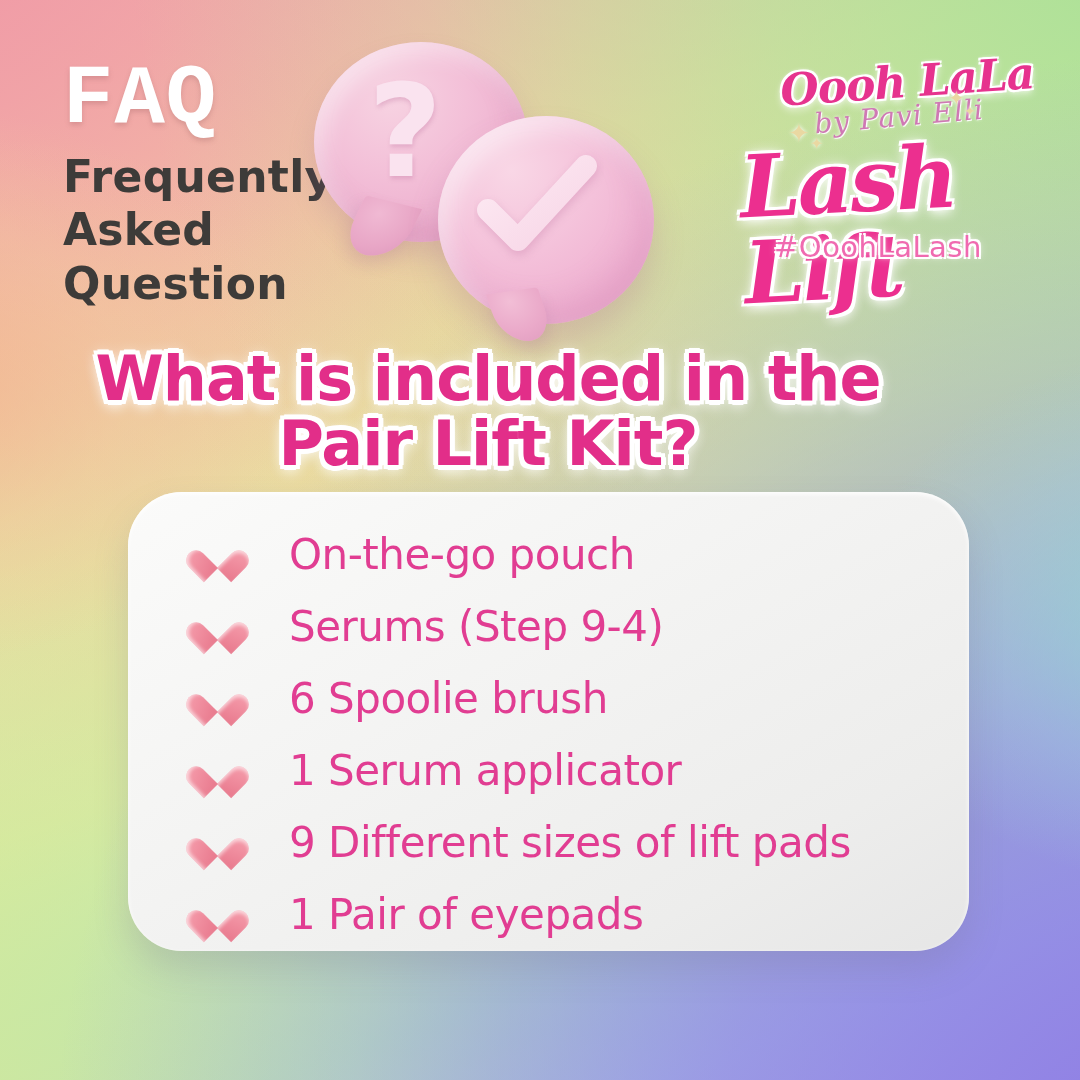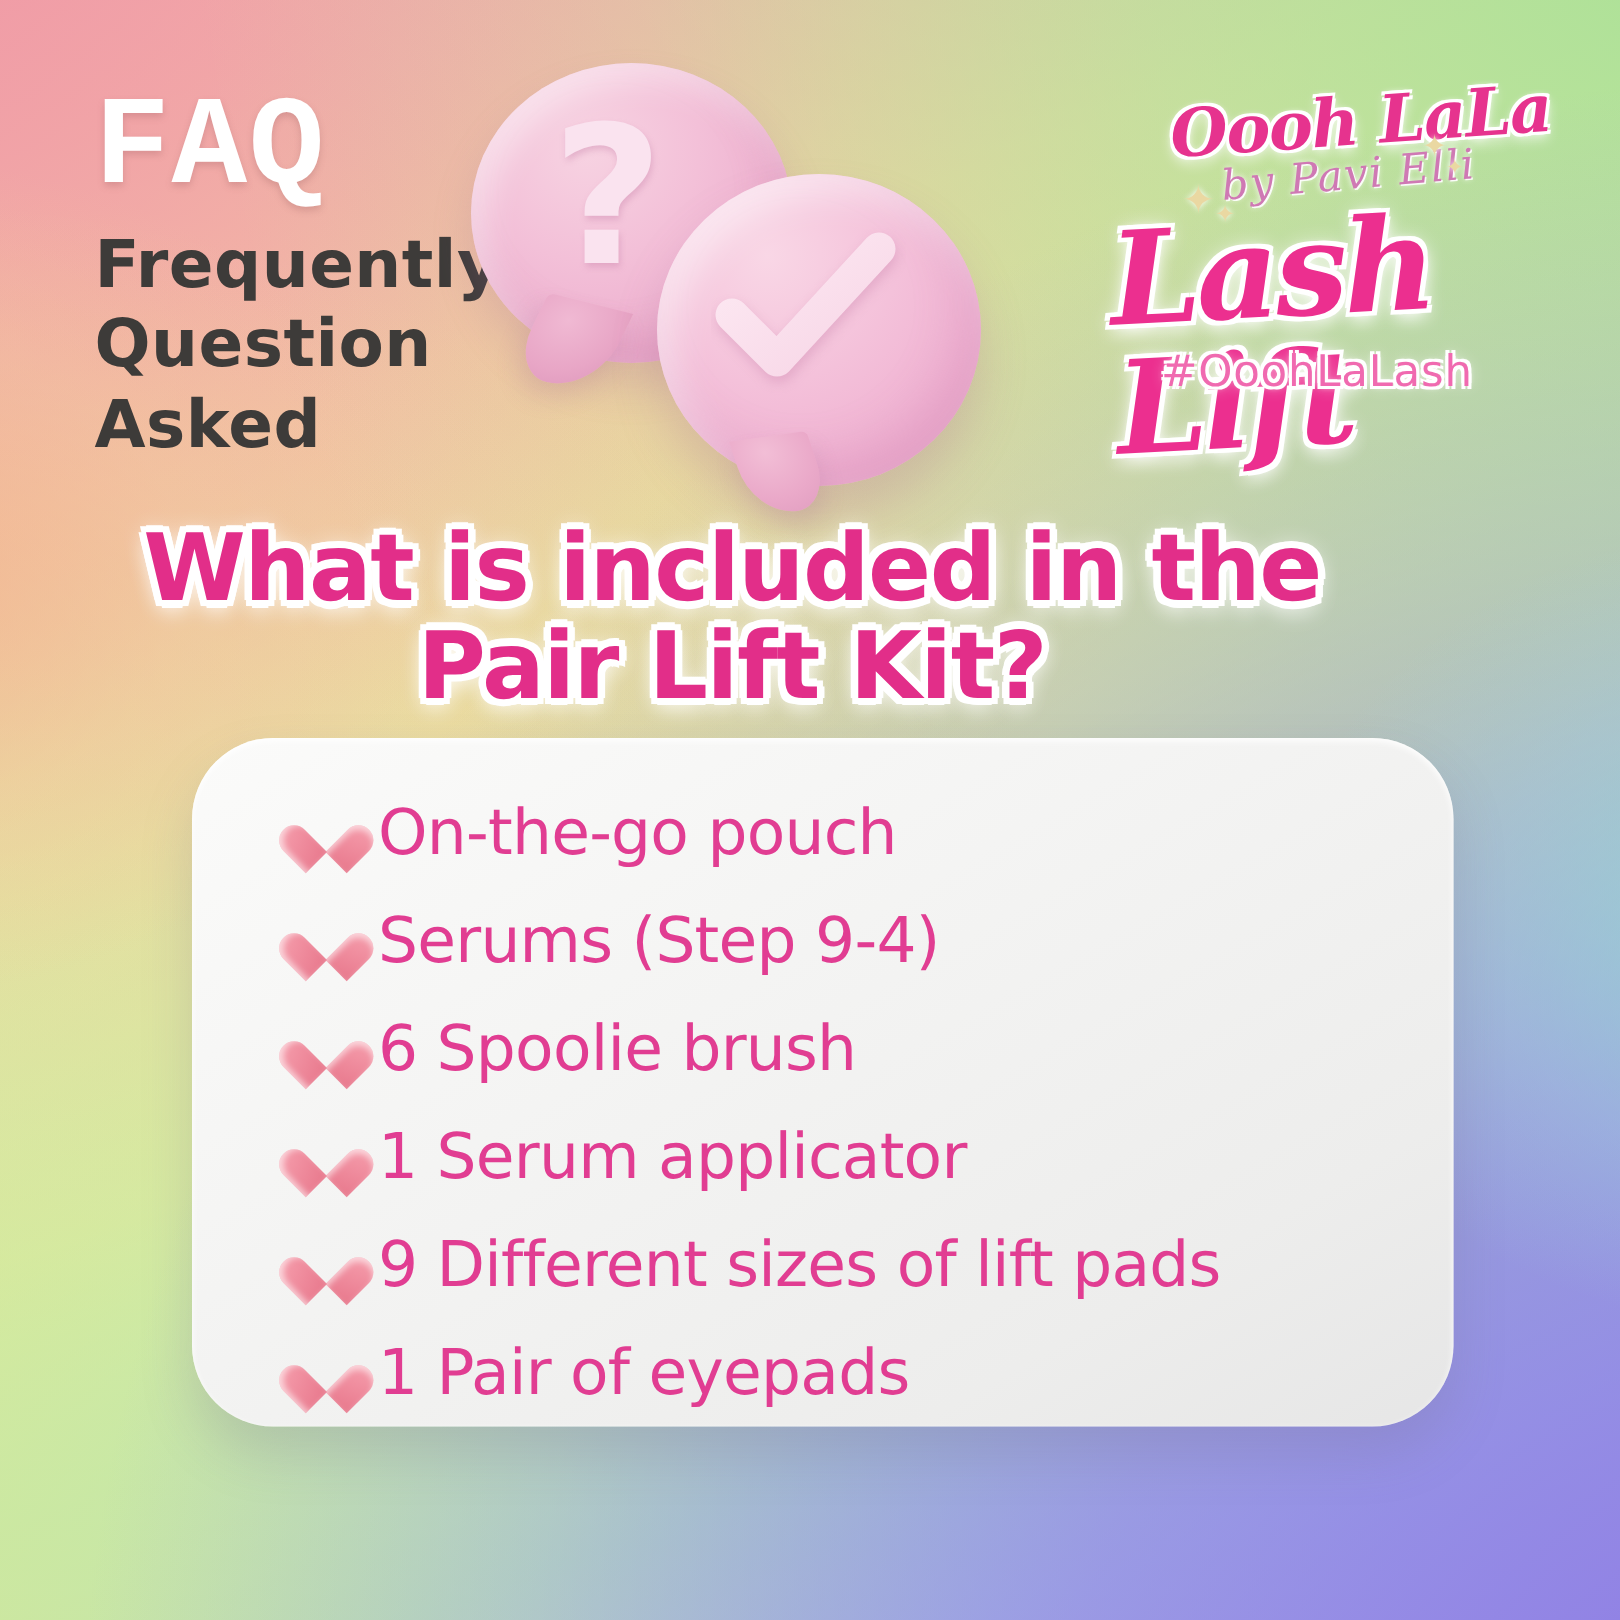--- a/index.html
+++ b/index.html
@@ -214,42 +214,42 @@
     content:""; position:absolute; top:0; width:20px; height:31px;
     border-radius:20px 20px 0 0;
     background: linear-gradient(155deg, #f6a0ae 0%, #f08e9f 45%, #e8798d 100%);
     box-shadow: inset 2px 2px 4px rgba(255,255,255,0.6);
   }
   .heart-shape::before { left:19px; transform-origin:0 100%; transform:rotate(45deg); }
   .heart-shape::after  { left:0;   transform-origin:100% 100%; transform:rotate(-45deg); }
   .kit-label {
     font-family:"DejaVu Sans", sans-serif;
     font-size:42px; color:#e13d92; font-weight:500;
-    letter-spacing:-0.5px; white-space:nowrap;
+    letter-spacing:-0.5px; white-space:nowrap;margin-left:37px;
   }
 </style>
 </head>
 <body>
 
 <div id="bg">
   <div class="l base"></div>
   <div class="l tl"></div>
   <div class="l tr"></div>
   <div class="l bl"></div>
   <div class="l br"></div>
   <div class="l ml"></div>
   <div class="l mr"></div>
 </div>
 
 <div id="faq-block">
   <div id="faq-title">FAQ</div>
   <div id="faq-sub">
     <div>Frequently</div>
+    <div>Asked</div>
     <div>Question</div>
-    <div>Asked</div>
   </div>
 </div>
 
 <div id="bubbles">
   <div class="bubble" id="bubble-q"></div>
   <div id="bubble-q-tail"></div>
   <div id="question-mark">?</div>
   <div class="bubble" id="bubble-c"></div>
   <div id="bubble-c-tail"></div>
   <svg id="check-mark" viewBox="0 0 130 120">

